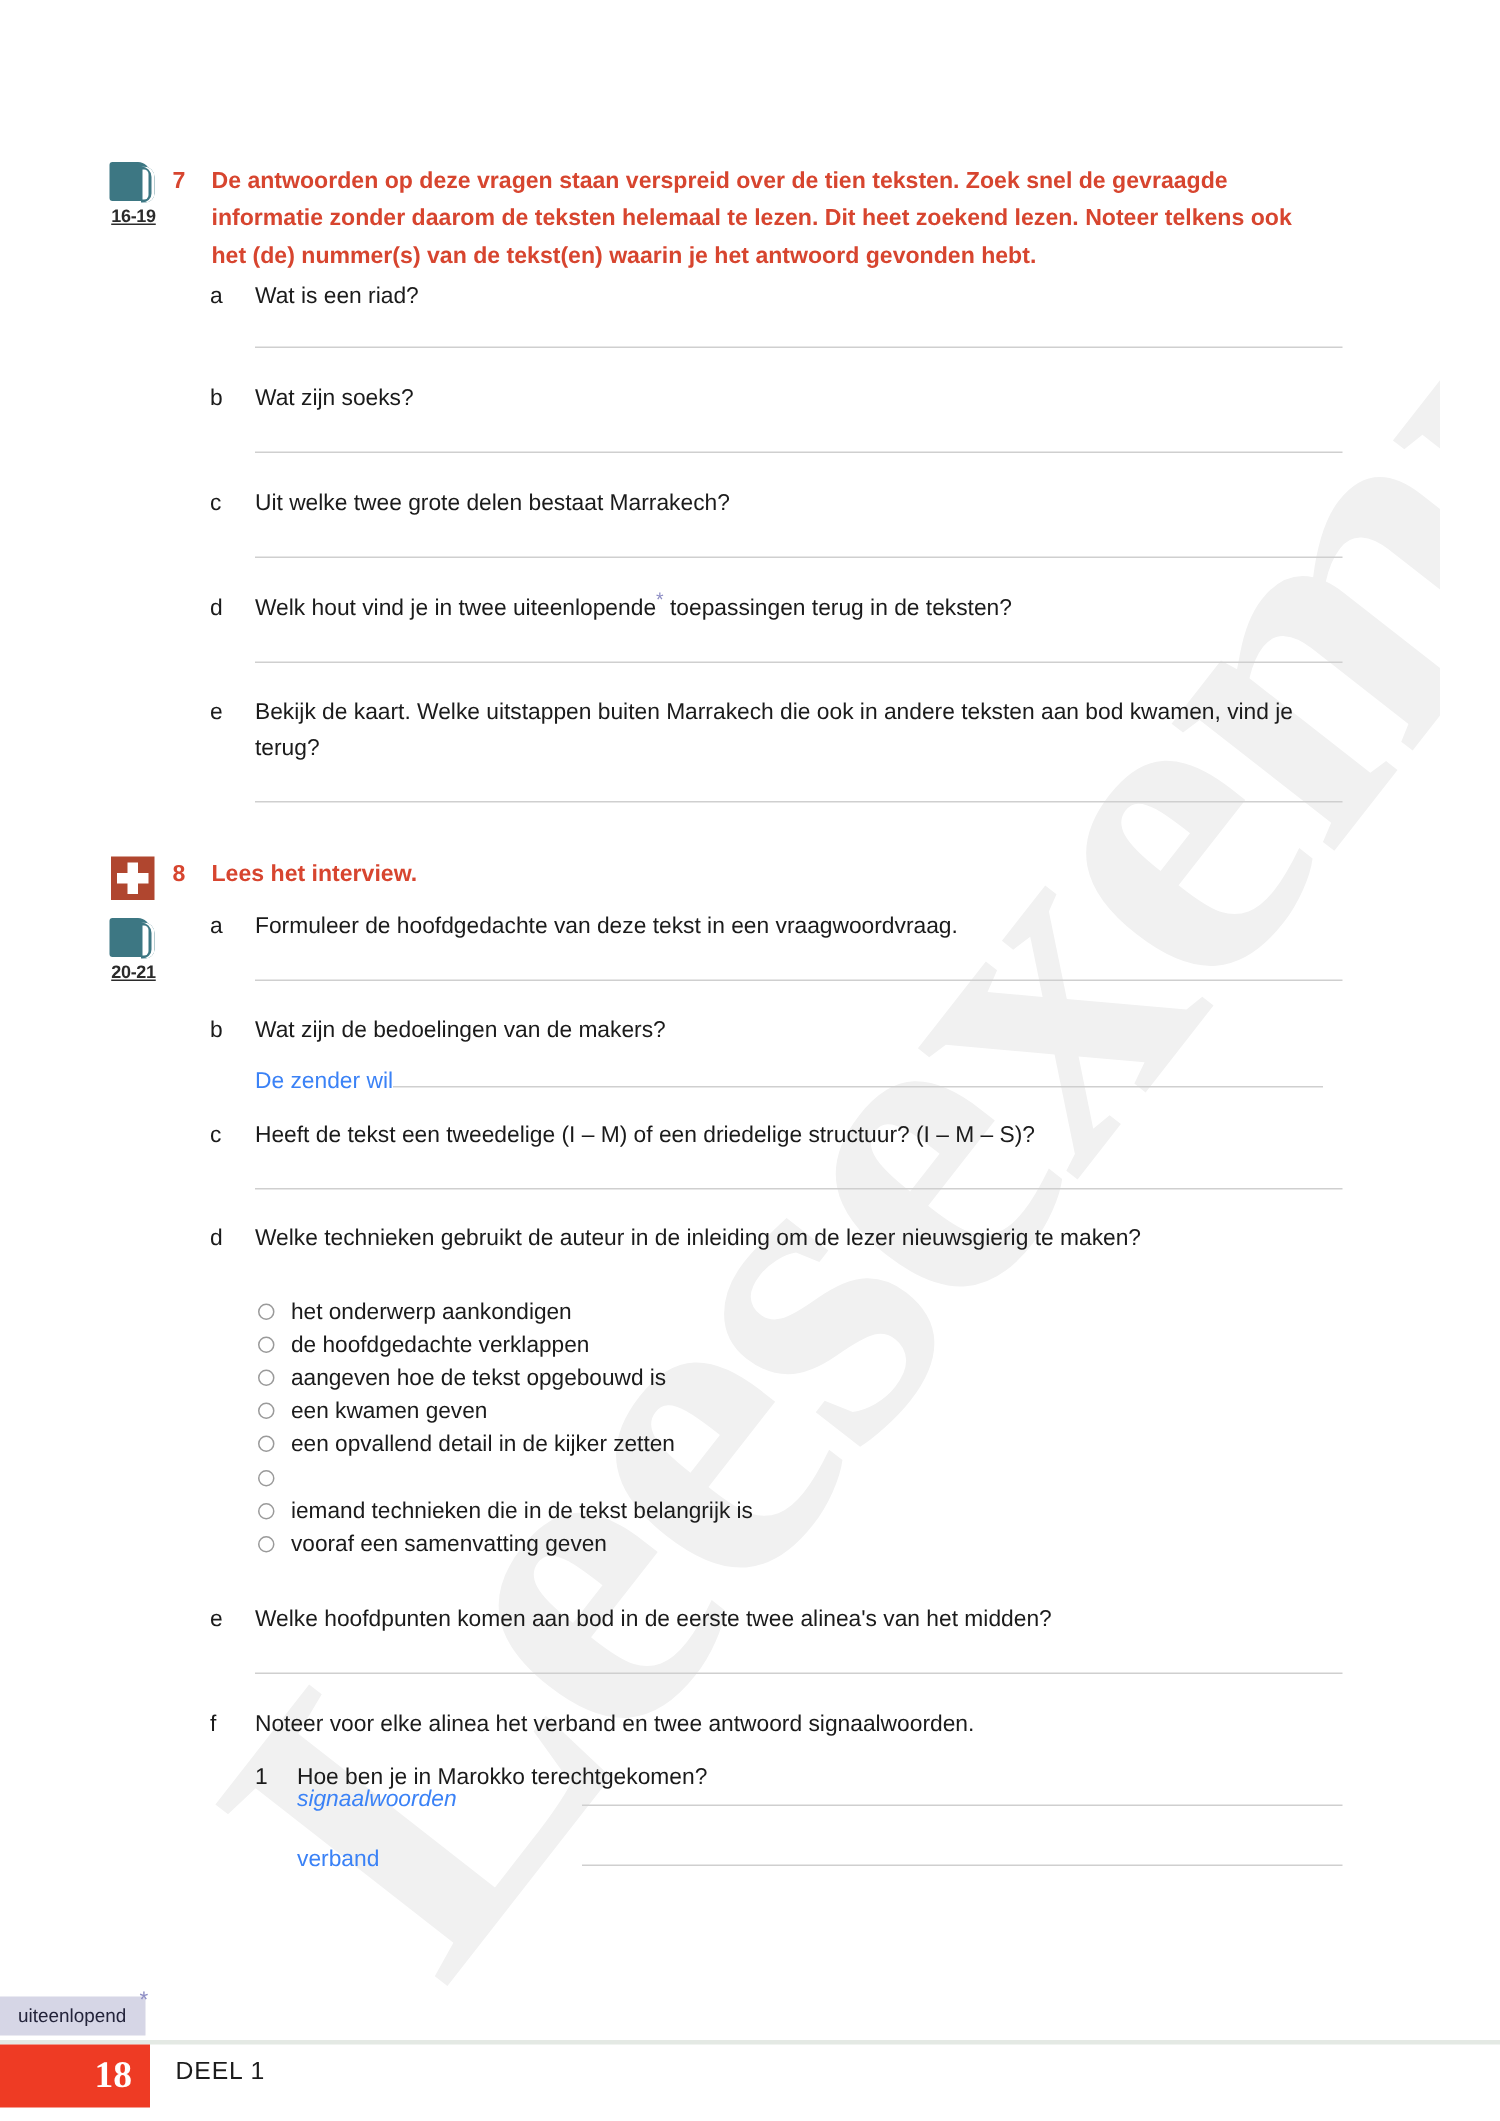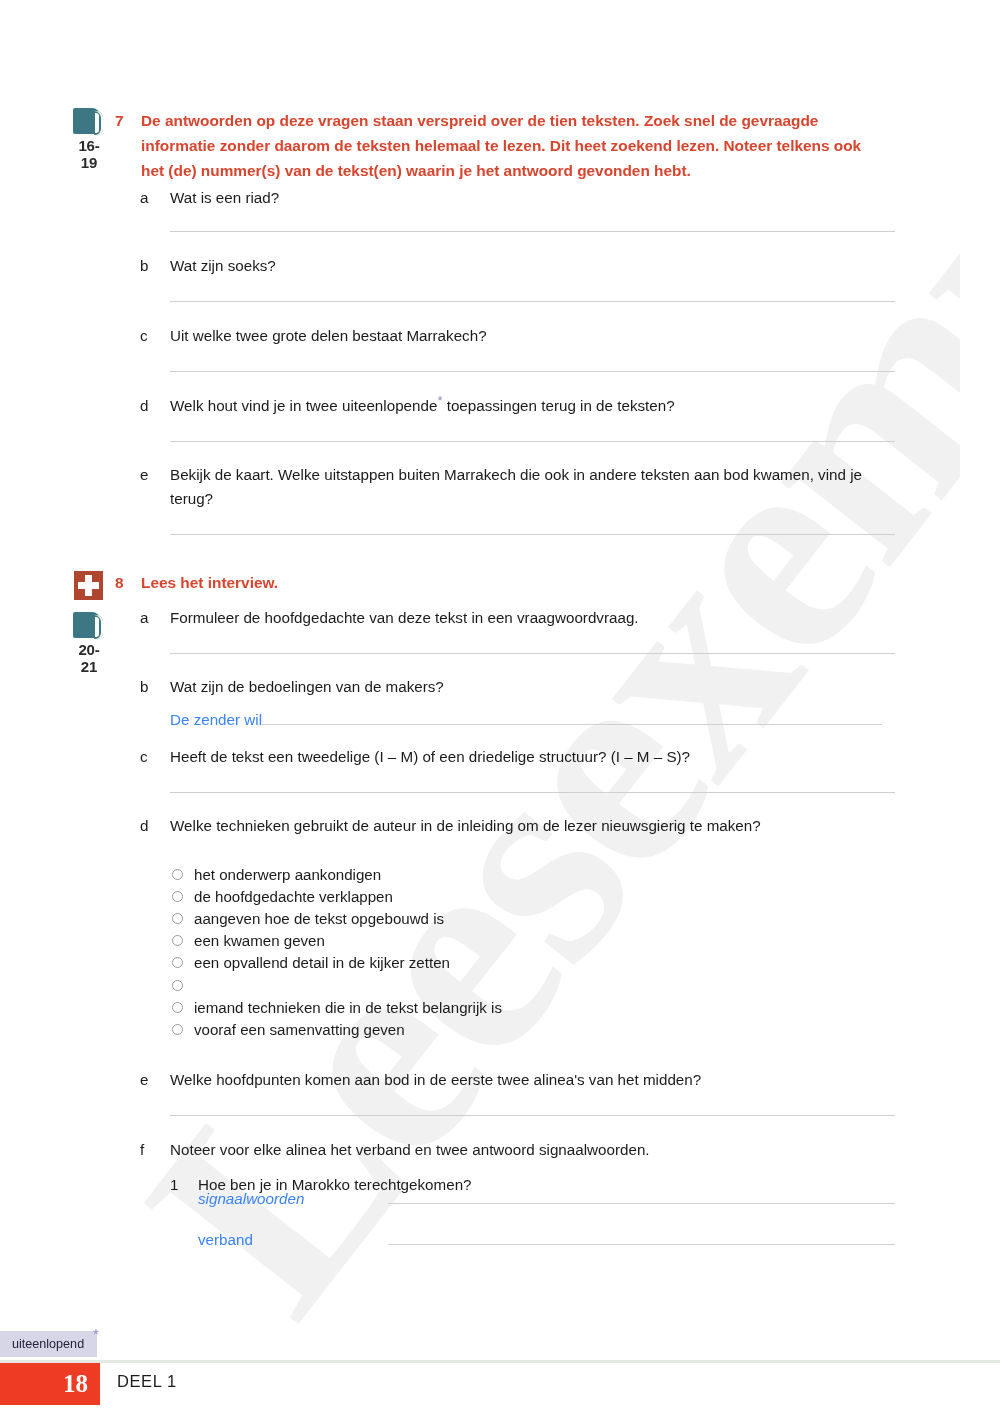--- a/index.html
+++ b/index.html
@@ -71,25 +71,26 @@
   }
   .icon-book .bk .spine {
     position: absolute;
     left: 22px; top: 5px;
     width: 4px; height: 20px;
     background: #ffffff;
     border-radius: 0 3px 3px 0;
   }
   .icon-book .pages {
     font-family: "Liberation Sans", sans-serif;
-    font-size: 15px;
+    font-size: 12px;
     font-weight: 700;
     color: #2b2b2b;
     margin-top: 1px;
     letter-spacing: -0.2px;
+    text-decoration: underline;
   }
 
   .icon-plus {
     position: absolute;
     width: 29px;
     height: 29px;
     background: #b0462f;
   }
   .icon-plus::before,
   .icon-plus::after {

